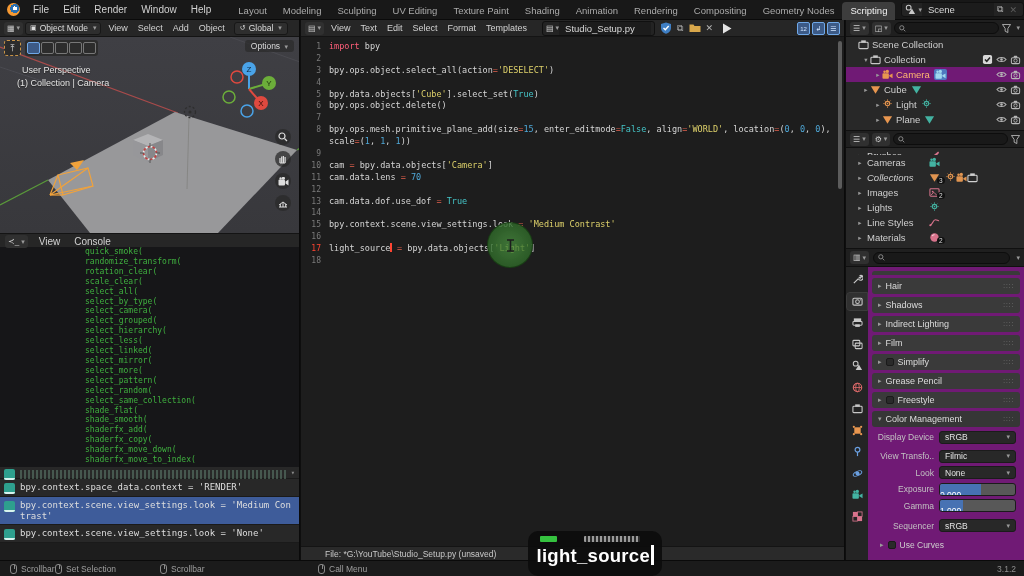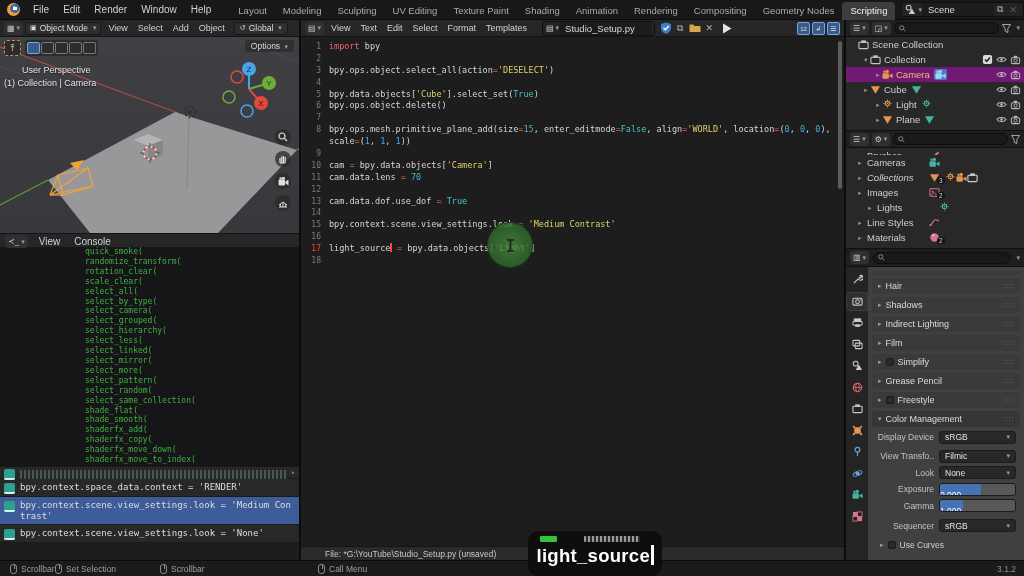--- a/index.html
+++ b/index.html
@@ -87,21 +87,21 @@
   #outliner2 .srow{height:15px}
   .clipwrap{height:7px;overflow:hidden}
 
   
   #props{height:312px;display:flex;flex-direction:column}
   #props-hdr{height:18px;background:#1f1f1f;display:flex;align-items:center;gap:4px;padding:0 4px;border-bottom:1px solid #101010}
   #props-main{flex:1;display:flex;min-height:0}
   #prop-tabs{width:22px;background:#242424;display:flex;flex-direction:column;align-items:center;padding-top:4px;gap:4.5px}
   .ptab{width:20px;height:17px;display:flex;align-items:center;justify-content:center;border-radius:3px 0 0 3px}
   .ptab.active{background:#303030;outline:1px solid #3c3c3c}
-  #panels{flex:1;background:#404040;overflow:hidden;padding-top:1px}
+  #panels{flex:1;background:#701a75;overflow:hidden;padding-top:1px}
   .panel{height:16.5px;margin:2.5px 4px;background:#3a3a3a;border-radius:3px;display:flex;align-items:center;
     font-size:9px;color:#dcdcdc;padding:0 6px;gap:4px}
   .panel .grip{margin-left:auto;color:#707070;font-size:8px;letter-spacing:.5px}
   .pchk{width:8px;height:8px;background:#2a2a2a;border:1px solid #1a1a1a;border-radius:2px}
   .panel.open{background:#363636}
   .cmrow{display:flex;align-items:center;margin:3.5px 8px 0 0}
   .cmlabel{width:66px;text-align:right;font-size:8.5px;color:#c2c2c2;margin-right:5px;flex:none;
     white-space:nowrap;overflow:hidden}
   .dropdown{flex:1;background:#282828;border:1px solid #1b1b1b;height:13px;border-radius:3px;display:flex;
     align-items:center;font-size:8.5px;color:#e2e2e2;padding:0 5px}
@@ -234,21 +234,21 @@
       <span class="selmodes">
         <span class="selmode on"></span>
         <span class="selmode"></span>
         <span class="selmode"></span>
         <span class="selmode"></span>
         <span class="selmode"></span>
       </span>
     </div>
     <span id="vp-options"><span>Options</span> <span class="chev">▾</span></span>
     <div class="vp-label" style="left:22px;top:28px">User Perspective</div>
-    <div class="vp-label" style="left:4px;top:41px">(1) Collection | Camera</div>
+    <div class="vp-label" style="left:17px;top:41px">(1) Collection | Camera</div>
 
     <svg class="abs" style="right:18px;top:22px" width="64" height="64" viewBox="0 0 64 64">
       <line x1="32" y1="30" x2="32" y2="10" stroke="#4aa3e8" stroke-width="2"></line>
       <line x1="32" y1="30" x2="52" y2="24" stroke="#6cae3a" stroke-width="2"></line>
       <line x1="32" y1="30" x2="44" y2="44" stroke="#e0493f" stroke-width="2"></line>
       <circle cx="32" cy="10" r="7" fill="#4aa3e8"></circle>
         <text x="32" y="13" font-size="8" fill="#102a40" text-anchor="middle" font-family="Liberation Sans">Z</text>
       <circle cx="52" cy="24" r="7" fill="#6cae3a"></circle>
         <text x="52" y="27" font-size="8" fill="#1e330e" text-anchor="middle" font-family="Liberation Sans">Y</text>
       <circle cx="44" cy="44" r="7" fill="#e0493f"></circle>
@@ -680,21 +680,21 @@
           <span class="olabel" style="width: 58px;">Images</span>
           <span style="display: inline-flex;">
             <svg width="11" height="11" viewBox="0 0 12 12">
               <rect x="1" y="2" width="10" height="8" rx="1" fill="none" stroke="#d8738c" stroke-width="1.1"></rect>
               <circle cx="4" cy="5" r="1" fill="#d8738c"></circle>
               <path d="M2 9 L5.3 5.8 L8.5 9" stroke="#d8738c" stroke-width="1" fill="none"></path>
             </svg>
           </span>
           <span class="badge">2</span>
         </div>
-        <div class="srow" style="padding-left: 20px;">
+        <div class="srow" style="padding-left: 10px;">
           <span class="arrow">▸</span>
           <span class="olabel" style="width: 58px;">Lights</span>
           <span style="display: inline-flex;">
             <svg width="11" height="11" viewBox="0 0 12 12">
               <circle cx="6" cy="5" r="2.4" fill="none" stroke="#43b3a2" stroke-width="1.2"></circle>
               <circle cx="6" cy="5" r="0.9" fill="#43b3a2"></circle>
               <path d="M6 0.5 V1.8 M6 8.2 V9.5 M1.5 5 H2.8 M9.2 5 H10.5 M2.8 1.8 l0.9 0.9 M8.3 2.7 l0.9 -0.9" stroke="#43b3a2" stroke-width="1"></path>
             </svg>
           </span>
         </div>

